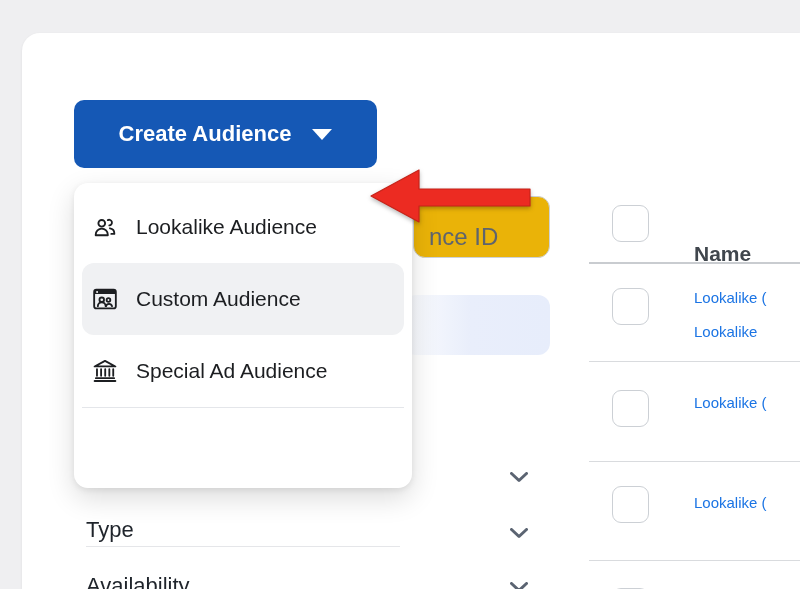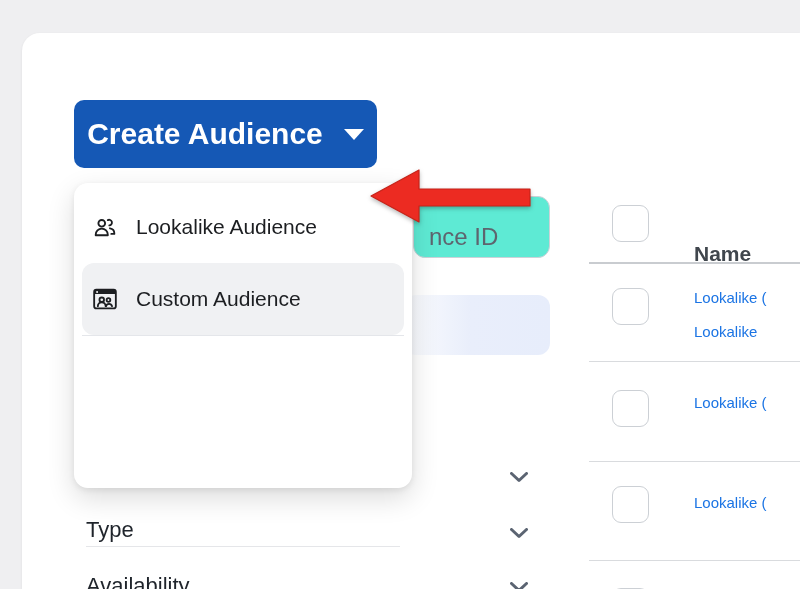--- a/index.html
+++ b/index.html
@@ -11,21 +11,21 @@
   .card {
     position:absolute; left:22px; top:33px; width:778px; height:556px;
     background:#ffffff; border-radius:18px 0 0 0;
     box-shadow:0 1px 3px rgba(0,0,0,.07);
   }
   
   .create-btn {
     position:absolute; left:52px; top:67px; width:303px; height:68px;
     background:#1558b5; border:none; border-radius:10px;
     display:flex; align-items:center; justify-content:center; gap:21px;
-    color:#ffffff; font-size:30px; font-weight:bold; cursor:pointer;
+    color:#ffffff; font-size:22px; font-weight:bold; cursor:pointer;
     font-family:inherit;
   }
   .caret-down {
     width:0; height:0; border-left:10px solid transparent;
     border-right:10px solid transparent; border-top:11px solid #ffffff;
   }
   
   .menu {
     position:absolute; left:52px; top:150px; width:338px; height:305px;
     background:#ffffff; border-radius:14px; padding:8px;
@@ -36,21 +36,21 @@
     height:72px; display:flex; align-items:center; gap:18px;
     padding-left:10px; border-radius:12px; cursor:pointer;
     color:#1c1e21; font-size:21px;
   }
   .menu-item.highlight { background:#f0f1f3; }
   .menu-item .mi-icon { width:26px; height:26px; flex:0 0 26px; display:flex; }
   .menu-divider { height:1px; background:#e4e6ea; }
   
   .search-input {
     position:absolute; left:391px; top:163px; width:137px; height:62px;
-    background:#5eead4; border:1.5px solid #cdd2d8; border-radius:12px;
+    background:#eab308; border:1.5px solid #cdd2d8; border-radius:12px;
     z-index:1; overflow:visible;
   }
   .search-text {
     position:absolute; left:15px; top:26px; font-size:24px; color:#5e646e;
     white-space:nowrap;
   }
   
   .chip {
     position:absolute; left:382px; top:262px; width:146px; height:60px;
     border-radius:12px; z-index:1;
@@ -176,20 +176,31 @@
             <circle cx="4.7" cy="5.5" r="0.9" fill="#ffffff" stroke="none"></circle>
             <circle cx="9" cy="12.7" r="2.1"></circle>
             <path d="M5.4 18.6 a3.6 3.6 0 0 1 7.2 0"></path>
             <circle cx="15.2" cy="12.9" r="1.7"></circle>
             <path d="M12.9 18.6 a2.9 2.9 0 0 1 5.6 0"></path>
           </svg>
         </span>
         <span>Custom Audience</span>
       </div>
 
+      <div class="menu-item">
+        <span class="mi-icon">
+          <svg class="icon" width="26" height="26" viewBox="0 0 24 24">
+            <path d="M12 2.6 L21.6 7.8 H2.4 Z"></path>
+            <path d="M4.6 10.4 V16.4 M8.4 10.4 V16.4 M12.2 10.4 V16.4 M16 10.4 V16.4 M19.6 10.4 V16.4"></path>
+            <path d="M3.6 18.6 H20.4"></path>
+            <path d="M2.4 21.2 H21.6"></path>
+          </svg>
+        </span>
+        <span>Special Ad Audience</span>
+      </div>
 
       <div class="menu-divider"></div>
 
 
     </div>
   </div>
 
   <svg class="arrow-svg" width="800" height="589" viewBox="0 0 800 589">
     <polygon points="371,196 419,170 419,189 530,189 530,206 419,206 419,222" fill="#ec2b22" stroke="#c62319" stroke-width="1.2" stroke-linejoin="round"></polygon>
   </svg>

